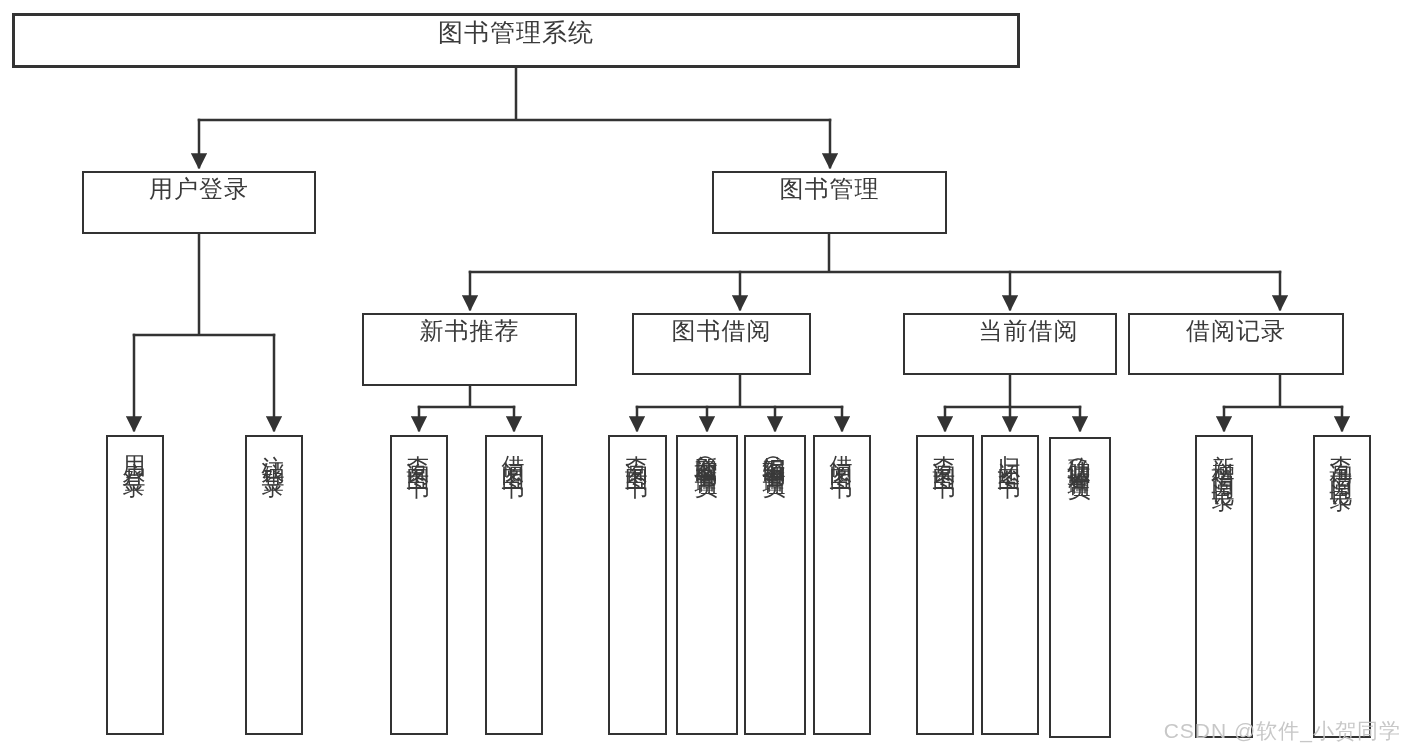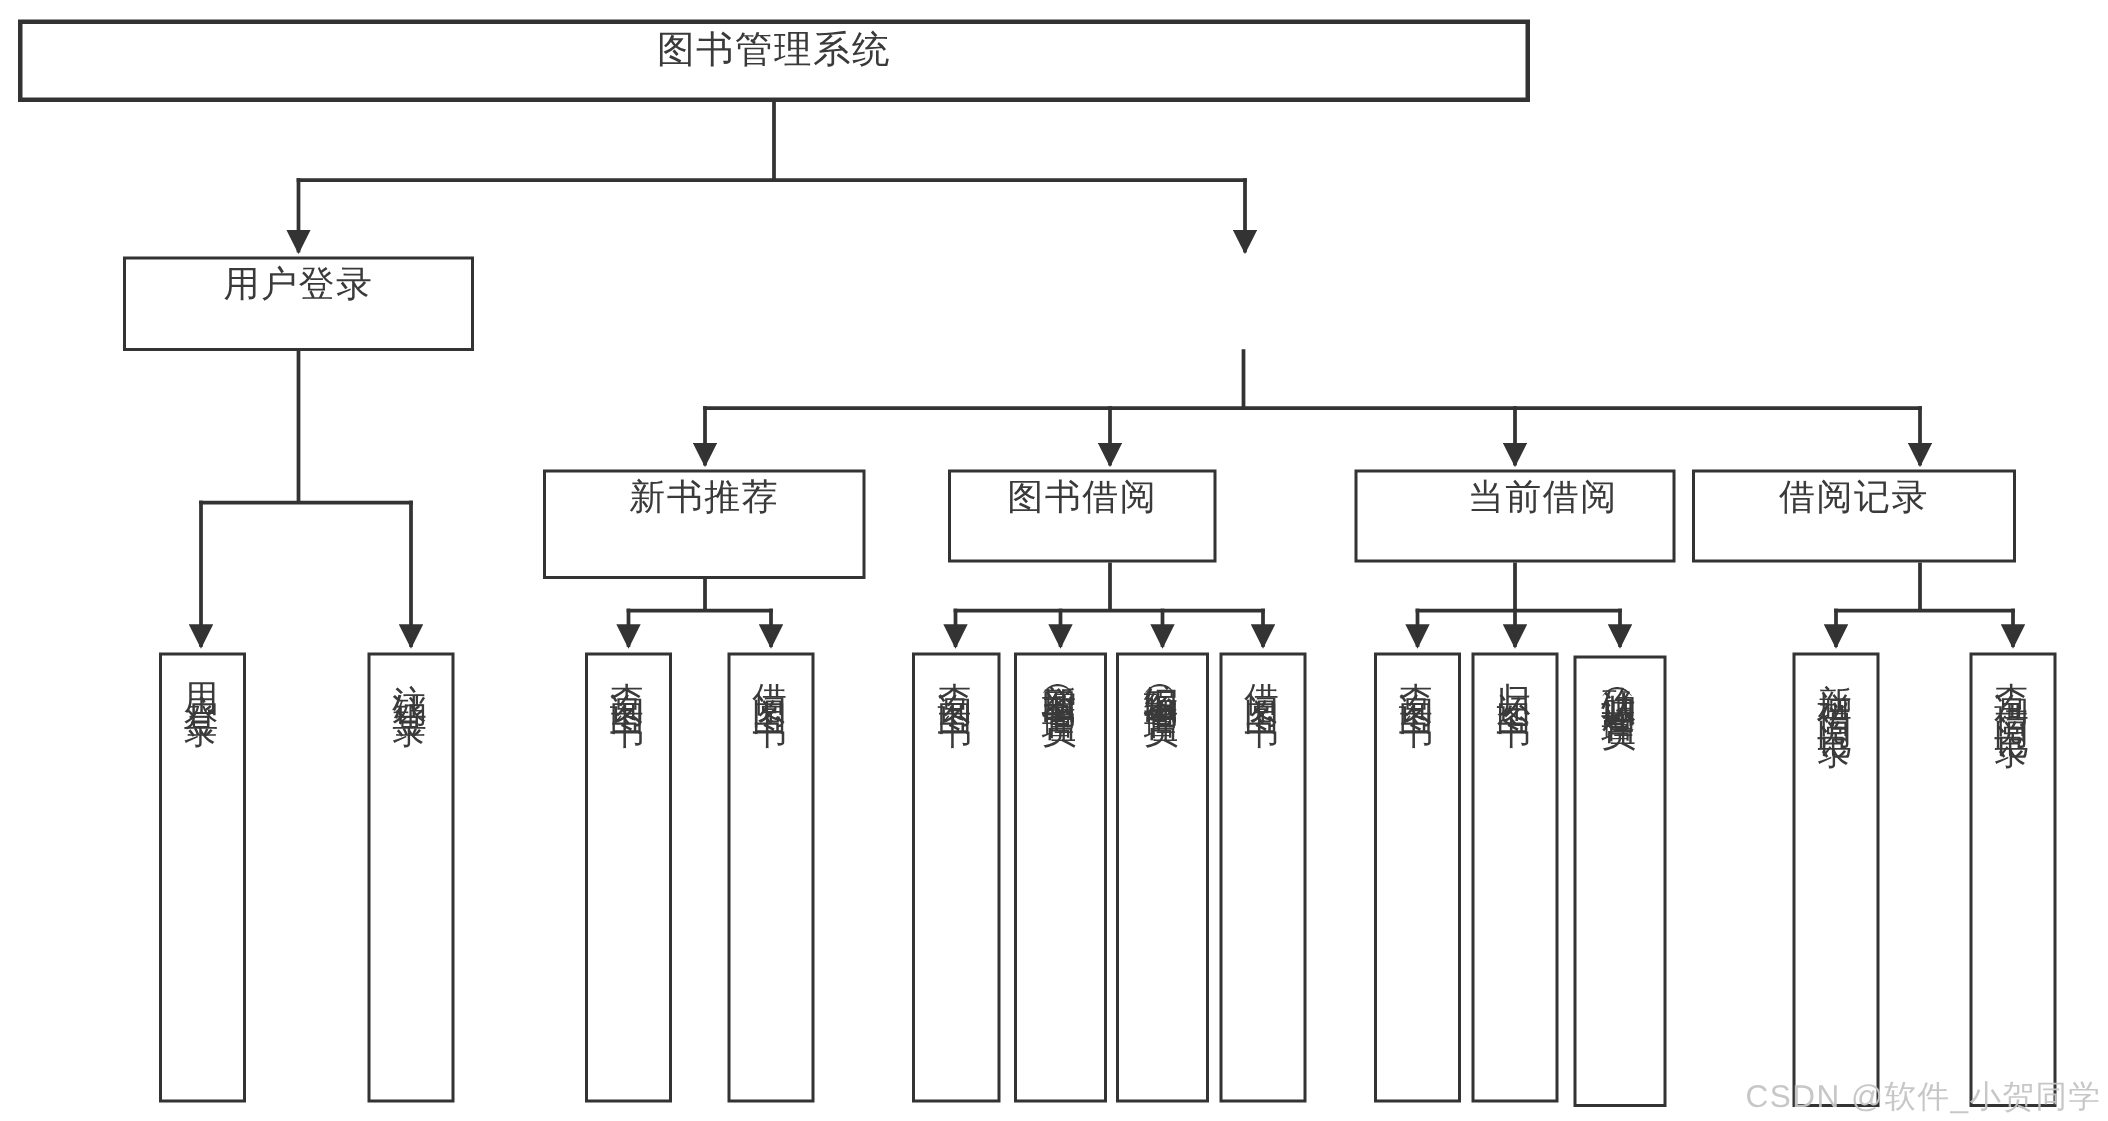--- a/index.html
+++ b/index.html
@@ -112,20 +112,23 @@
     </g>
   </svg>
 
   <div class="hbox root-box" style="left:12px; top:13px; width:1008px; height:55px;">
     <span>图书管理系统</span>
   </div>
 
   <div class="hbox" style="left:82px; top:171px; width:234px; height:63px;">
     <span>用户登录</span>
   </div>
+  <div class="hbox" style="left:712px; top:171px; width:235px; height:63px;">
+    <span>图书管理</span>
+  </div>
 
   <div class="hbox" style="left:362px; top:313px; width:215px; height:73px;">
     <span>新书推荐</span>
   </div>
   <div class="hbox" style="left:632px; top:313px; width:179px; height:62px;">
     <span>图书借阅</span>
   </div>
   <div class="hbox" style="left:903px; top:313px; width:214px; height:62px;padding-left:37px;">
     <span>当前借阅</span>
   </div>

